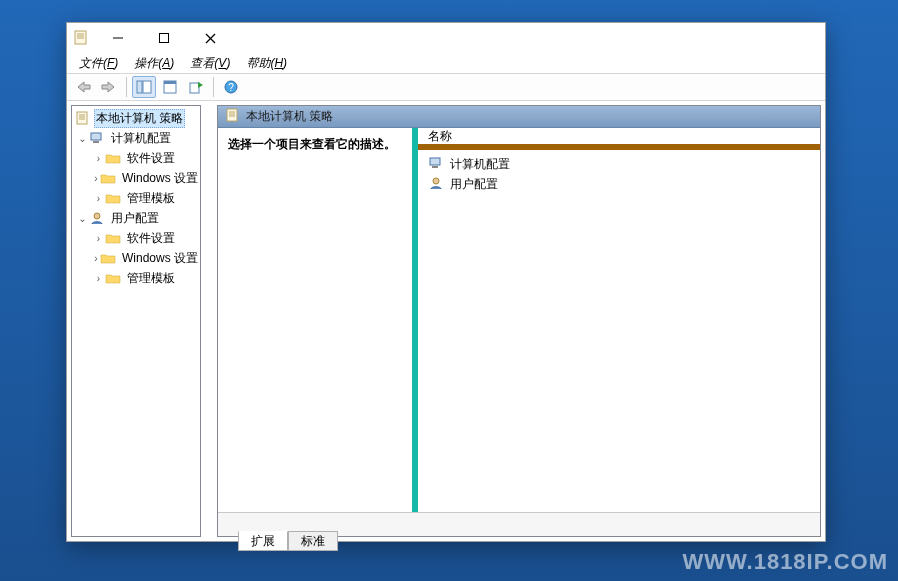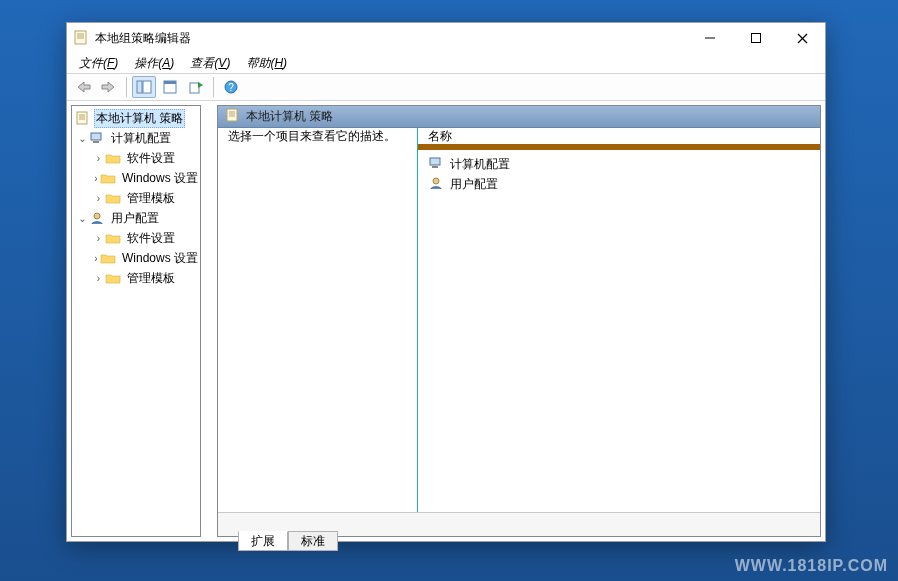--- a/index.html
+++ b/index.html
@@ -12,21 +12,21 @@
     font-size: 12px;
     overflow: hidden;
     position: relative;
   }
   .watermark {
     position: absolute;
     bottom: 6px;
     right: 10px;
     color: rgba(255,255,255,0.55);
     font-family: Arial, sans-serif;
-    font-size: 16px;
+    font-size: 22px;
     font-weight: bold;
     letter-spacing: 1px;
   }
   .window {
     position: absolute;
     left: 66px;
     top: 22px;
     width: 760px;
     height: 520px;
     background: #fff;
@@ -134,22 +134,23 @@
     gap: 6px;
   }
   .right-header .hlbl { color: #1a1a1a; font-weight: normal; }
   .right-content {
     flex: 1;
     display: flex;
     background: #fff;
   }
   .desc-col {
     width: 200px;
-    padding: 0 10px;
-    border-right: 1px solid #14b8a6;
+    padding: 8px 10px;
+    border-right: 6px solid #14b8a6;
+    font-weight: bold;
   }
   .list-col {
     flex: 1;
     display: flex; flex-direction: column;
   }
   .list-hdr {
     height: 22px; display:flex; align-items:center;
     border-bottom: 6px solid #a16207;
     padding-left: 10px;
     color: #000;
@@ -191,21 +192,20 @@
 
   <div class="titlebar">
     <span class="app-icon">
       <svg width="16" height="16">
           <rect x="2" y="2" width="11" height="13" fill="#fdf7e3" stroke="#b7a76a"></rect>
           <line x1="4" y1="5" x2="11" y2="5" stroke="#b7a76a"></line>
           <line x1="4" y1="7" x2="11" y2="7" stroke="#b7a76a"></line>
           <line x1="4" y1="9" x2="11" y2="9" stroke="#b7a76a"></line>
         </svg>
     </span>
-    <span class="title">本地组策略编辑器</span>
     <div class="win-controls">
       <div class="win-btn">
         <svg width="10" height="10">
             <line x1="0" y1="5" x2="10" y2="5" stroke="#000" stroke-width="1"></line>
           </svg>
       </div>
       <div class="win-btn">
         <svg width="10" height="10">
             <rect x="0.5" y="0.5" width="9" height="9" fill="none" stroke="#000" stroke-width="1"></rect>
           </svg>

